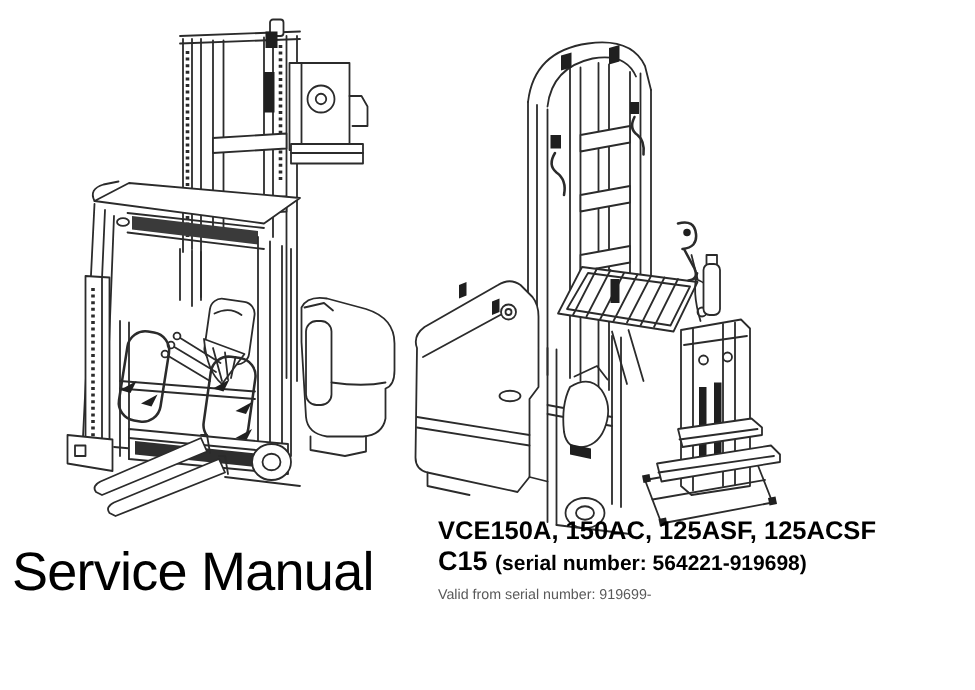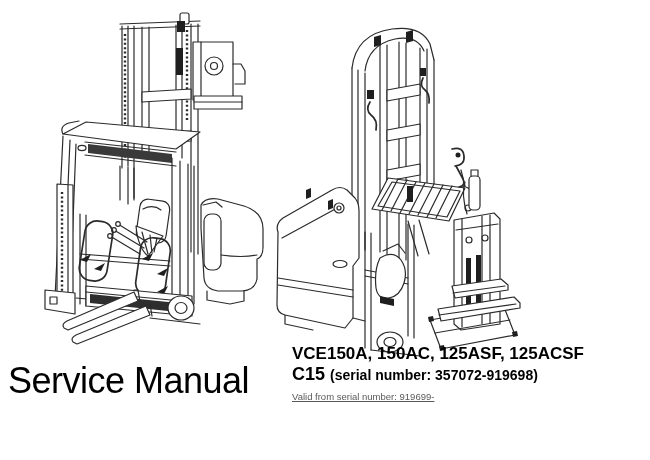--- a/index.html
+++ b/index.html
@@ -17,21 +17,21 @@
   svg .dk   { fill:var(--dark-fill,#1f1f1f); stroke:none; }
   svg .band { fill:#3a3a3a; stroke:none; }
   .page-title {
     position:absolute; left:8px; top:361px; font-size:36px; font-weight:normal;
     letter-spacing:-0.5px; color:var(--text,#000); white-space:nowrap; line-height:40px;
   }
   .model-info { position:absolute; left:292px; top:344px; color:var(--text,#000); }
   .models-line { font-size:17px; font-weight:bold; line-height:20px; white-space:nowrap; }
   .series-line { font-size:18px; font-weight:bold; line-height:20px; white-space:nowrap; }
   .series-line .serial { font-size:14px; }
-  .valid-line { margin-top:6px; font-size:9.5px; color:var(--muted-text,#595959); white-space:nowrap;text-decoration:underline; }
+  .valid-line { margin-top:6px; font-size:9.5px; color:var(--muted-text,#595959); white-space:nowrap; }
 </style>
 </head>
 <body>
 
 <div class="page">
 
   <div class="art art-left">
     <svg width="245" height="350" viewBox="0 0 245 350">
       <g>
         <path class="ln" d="M90,16 L170,13 M90,21 L170,18"></path>
@@ -194,18 +194,18 @@
       </g>
     </svg>
   </div>
 
   <div class="page-title">Service Manual</div>
 
   <div class="model-info">
     <div class="models-line">VCE150A, 150AC, 125ASF, 125ACSF</div>
     <div class="series-line">
       <span>C15</span>
-      <span class="serial">(serial number: 357072-919698)</span>
+      <span class="serial">(serial number: 564221-919698)</span>
     </div>
     <div class="valid-line">Valid from serial number: 919699-</div>
   </div>
 
 </div>
 
 </body></html>

